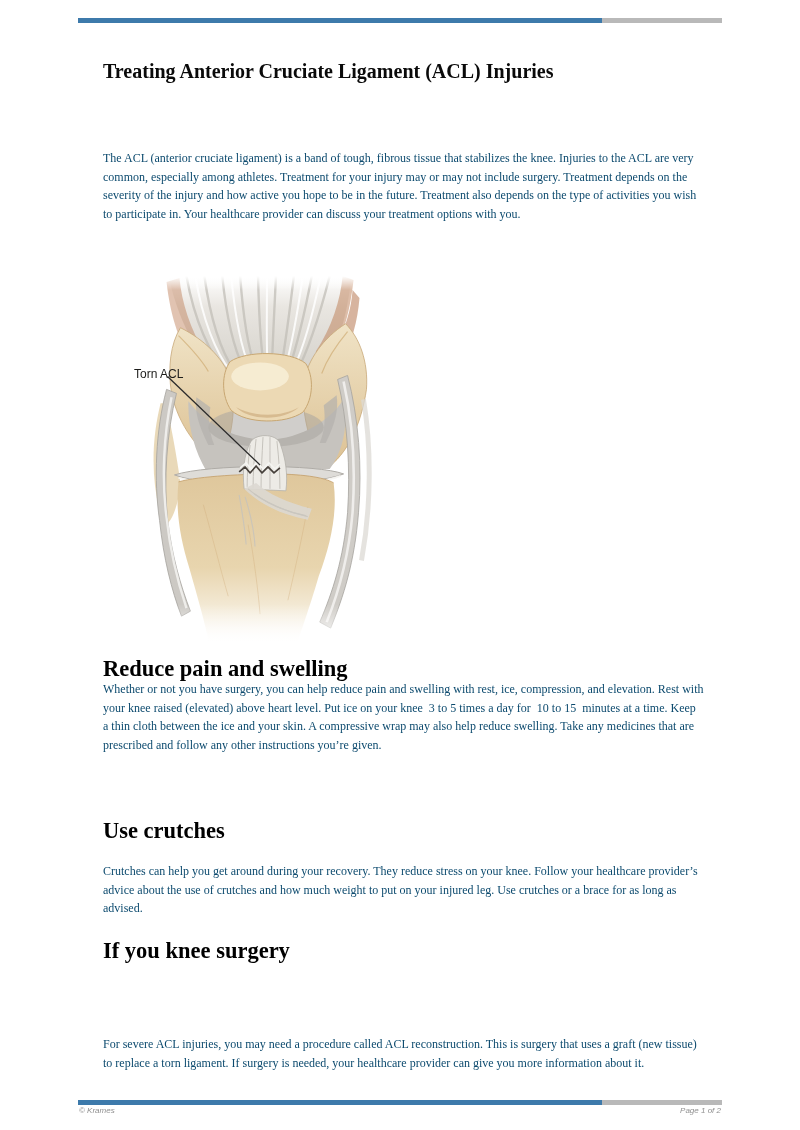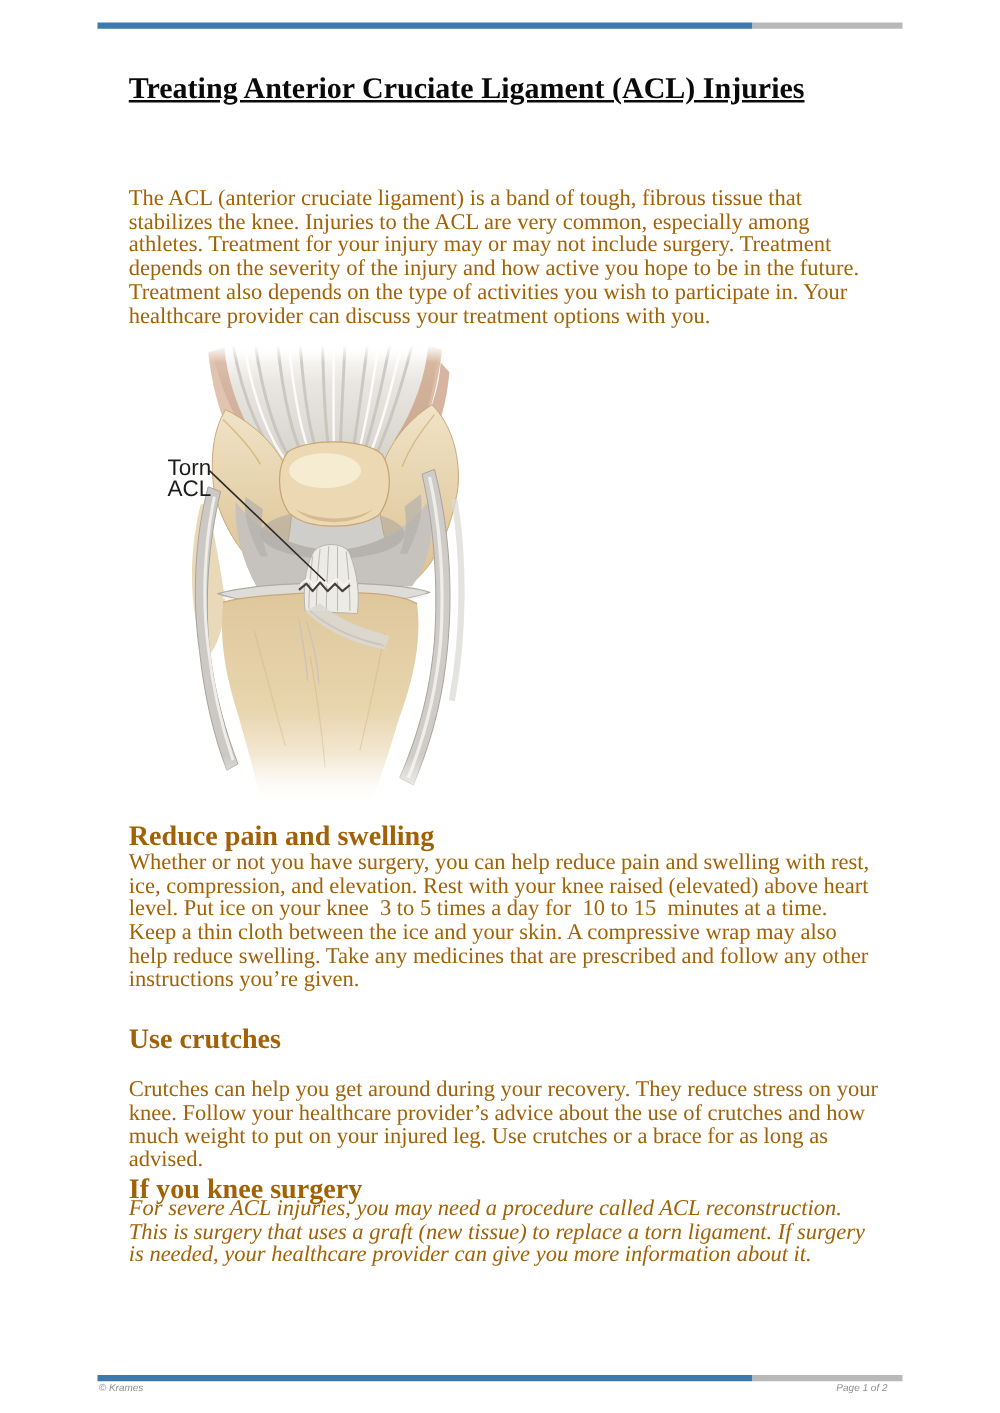--- a/index.html
+++ b/index.html
@@ -5,45 +5,45 @@
   html,body{margin:0;padding:0;background:#ffffff;}
   body{width:800px;height:1130px;position:relative;overflow:hidden;
        font-family:"Liberation Serif", serif;color:#111;}
   .abs{position:absolute;}
   
   .rule-bar{position:absolute;left:78px;width:644px;height:5px;display:flex;}
   .rule-bar .blue-seg{width:524px;height:100%;}
   .rule-bar .gray-seg{width:120px;height:100%;}
   
   .doc-title{left:103px;top:52px;width:565px;
-             font-size:24px;line-height:39px;font-weight:bold;color:#0a0a0a;text-decoration:underline;}
+             font-size:20px;line-height:39px;font-weight:bold;color:#0a0a0a;}
   
-  .para{left:103px;width:601px;font-size:18px;line-height:18.7px;
-        white-space:pre-wrap;color:#a16207;}
+  .para{left:103px;width:601px;font-size:12px;line-height:18.7px;
+        white-space:pre-wrap;color:#0c4a6e;}
   .p-intro{top:149px;}
   .p-s1{top:680px;}
   .p-s2{top:862px;}
-  .p-s3{top:957px;font-style:italic;}
+  .p-s3{top:1035px;}
   
-  .sec-head{left:103px;font-size:22.5px;font-weight:bold;line-height:28px;color:#a16207;}
+  .sec-head{left:103px;font-size:22.5px;font-weight:bold;line-height:28px;color:#000000;}
   .h-s1{top:655px;}
   .h-s2{top:817px;}
   .h-s3{top:937px;}
   
   .figure{left:108px;top:276px;width:320px;height:368px;}
   .fig-label{position:absolute;left:26px;top:90px;width:50px;
-             font-family:"Liberation Sans", sans-serif;font-size:18px;
+             font-family:"Liberation Sans", sans-serif;font-size:12px;
              line-height:17px;color:#1d1d1b;}
   
   .footer-bar{top:1100px;}
   .footer-text{position:absolute;top:1106px;
                font-family:"Liberation Sans", sans-serif;font-style:italic;
                font-size:8px;color:#8f8f8f;}
   .ft-left{left:79px;}
-  .ft-right{right:90px;text-align:right;}
+  .ft-right{right:79px;text-align:right;}
 </style>
 </head>
 <body>
 
 <div class="rule-bar" style="top:18px;">
   <div class="blue-seg" style="background: rgb(61, 122, 171);"></div>
   <div class="gray-seg" style="background: rgb(185, 185, 185);"></div>
 </div>
 
 <h1 class="abs doc-title" style="margin:0;">Treating Anterior Cruciate Ligament (ACL) Injuries</h1>

